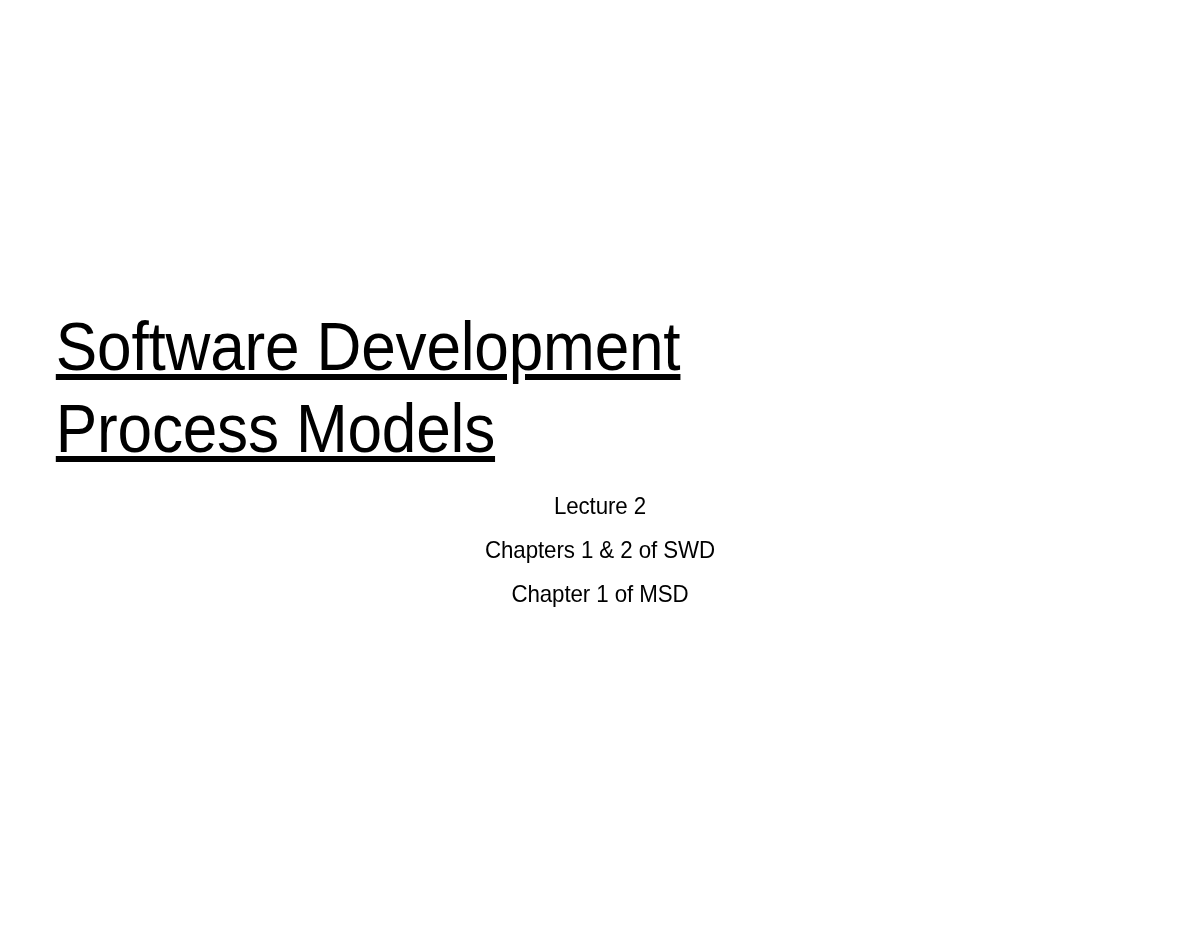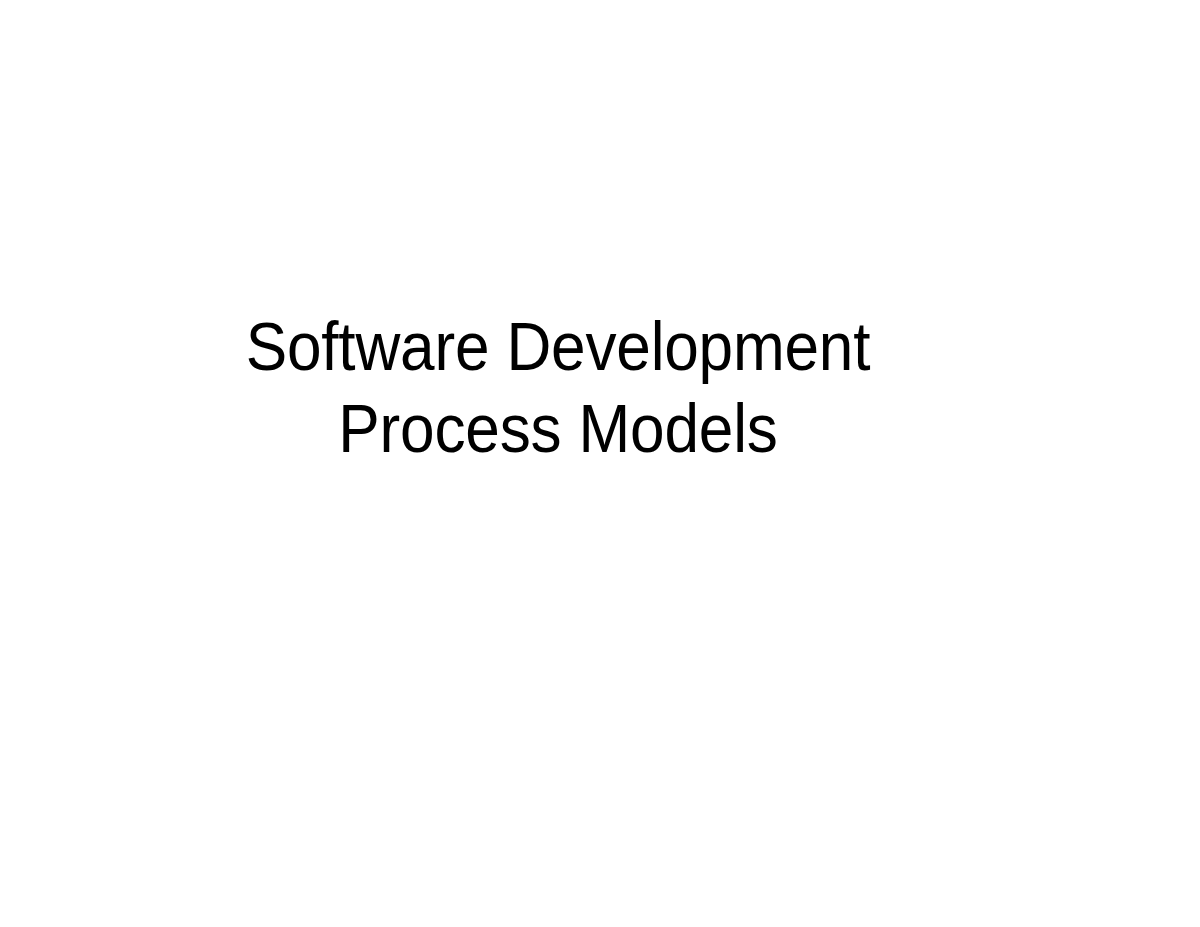--- a/index.html
+++ b/index.html
@@ -17,21 +17,22 @@
     overflow: hidden;
     box-sizing: border-box;
   }
 
   
   .title-block {
     position: absolute;
     left: 0;
     top: 306px;
     width: 1116px;
-    text-align: center;
+    text-align: left;
+    text-decoration: underline;
   }
 
   .slide-title {
     margin: 0;
     padding: 0;
     font-family: "Liberation Sans", "DejaVu Sans", sans-serif;
     font-size: 69px;
     font-weight: 300;
     line-height: 82px;
     letter-spacing: -0.2px;
@@ -66,14 +67,19 @@
 </head>
 <body>
 
 <div class="slide">
 
   <div class="title-block">
     <h1 class="slide-title">Software Development
 Process Models</h1>
   </div>
 
+  <div class="subtitle-block">
+    <p class="subtitle-line">Lecture 2</p>
+    <p class="subtitle-line">Chapters 1 &amp; 2 of SWD</p>
+    <p class="subtitle-line">Chapter 1 of MSD</p>
+  </div>
 
 </div>
 
 </body></html>

